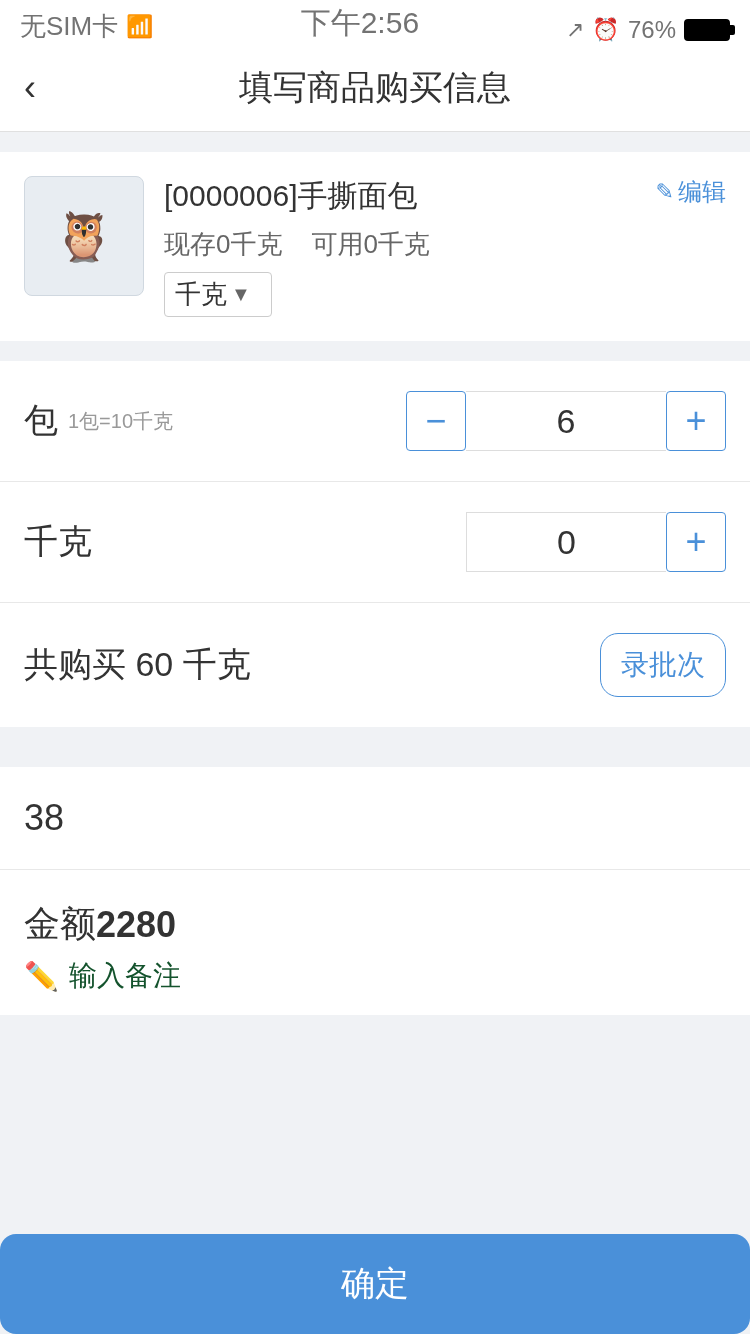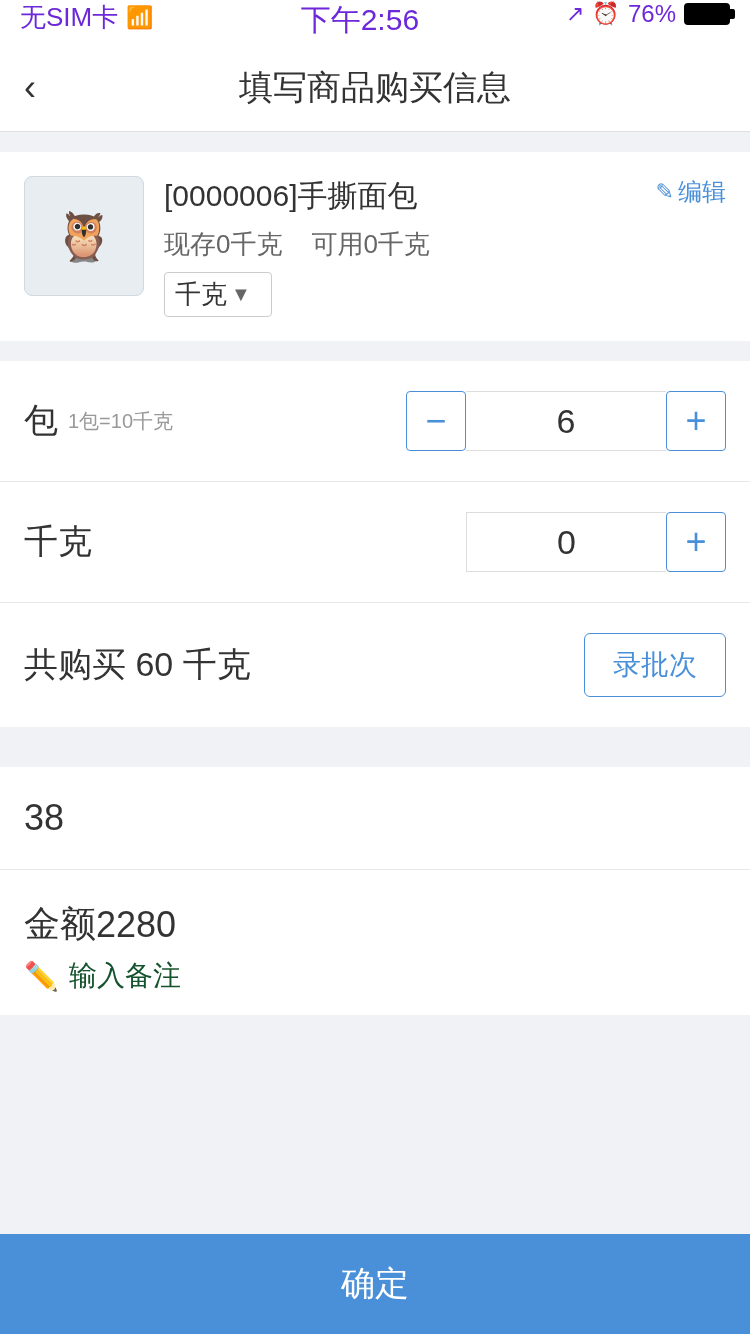--- a/index.html
+++ b/index.html
@@ -14,25 +14,25 @@
       position: relative;
       overflow-x: hidden;
     }
 
     
     .status-bar {
       width: 750px;
       height: 44px;
       background: #fff;
       display: flex;
-      align-items: flex-start;
+      align-items: flex-end;
       justify-content: space-between;
       padding: 0 20px;
       font-size: 28px;
-      color: #6d28d9;
+      color: #737373;
     }
     .status-left { display: flex; align-items: center; gap: 8px; font-size: 26px; }
     .status-center { font-size: 30px; font-weight: 500; }
     .status-right { display: flex; align-items: center; gap: 8px; font-size: 24px; }
     .wifi-icon { font-size: 22px; }
     .battery-icon {
       display: inline-block;
       width: 46px;
       height: 22px;
       border: 2px solid #000;
@@ -223,22 +223,22 @@
       background: #fff;
     }
     .summary-text {
       font-size: 34px;
       color: #333;
     }
     .batch-btn {
       border: 1px solid #4a90d9;
       color: #4a90d9;
       background: #fff;
-      padding: 12px 28px;
-      border-radius: 6px;
+      padding: 12px 20px;
+      border-radius: 18px;
       font-size: 28px;
       cursor: pointer;
     }
 
     
     .price-section {
       background: #fff;
       margin-top: 20px;
       padding: 30px 24px;
       display: flex;
@@ -285,21 +285,21 @@
     }
     .amount-row {
       font-size: 36px;
       color: #333;
       margin-bottom: 8px;
       display: flex;
       align-items: center;
       gap: 0;
     }
     .amount-value {
-      font-weight: 400;
+      font-weight: 700;
     }
     .remark-row {
       display: flex;
       align-items: center;
       gap: 10px;
       color: #999;
       font-size: 28px;
       cursor: pointer;
     }
     .remark-icon {
@@ -319,20 +319,21 @@
       position: fixed;
       bottom: 0;
       left: 0;
       width: 750px;
       height: 100px;
       background: #4a90d9;
       display: flex;
       align-items: center;
       justify-content: center;
       cursor: pointer;
+      border-radius: 16px;
     }
     .confirm-btn-text {
       font-size: 34px;
       color: #fff;
       font-weight: 500;
     }
   </style>
 </head>
 <body>
 

